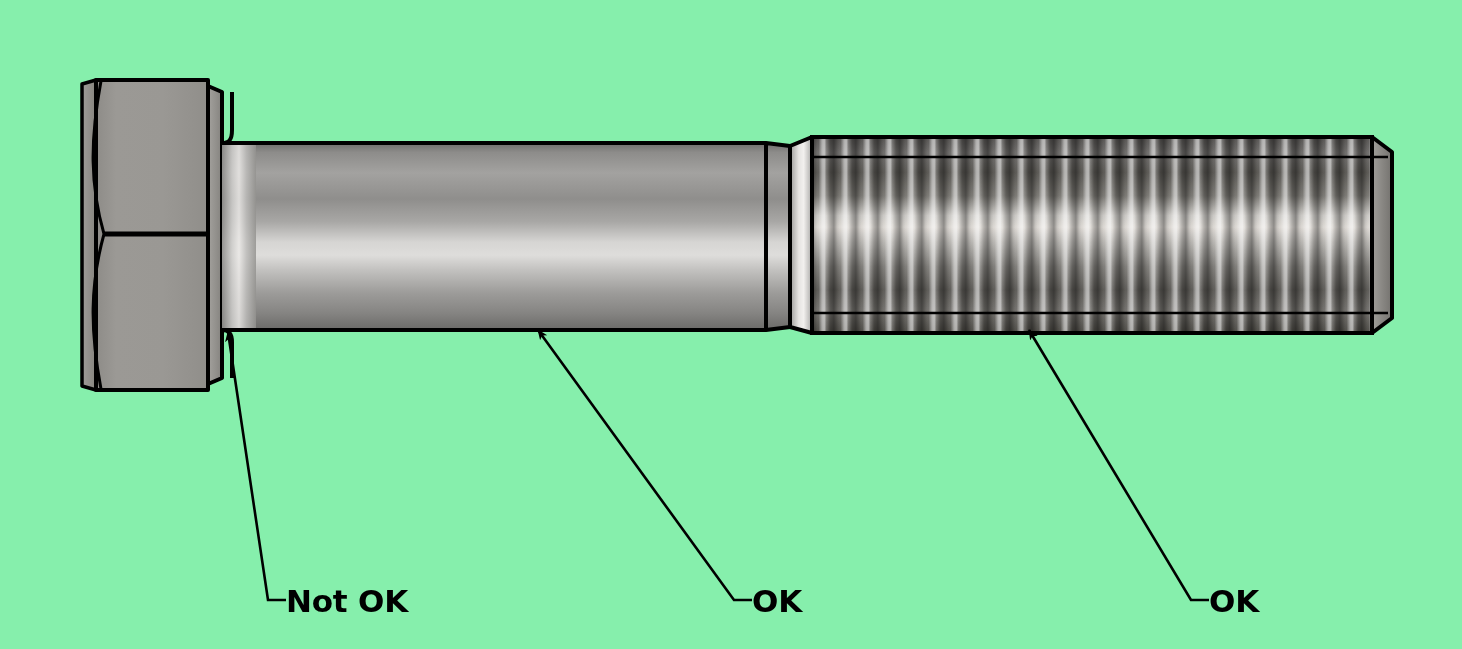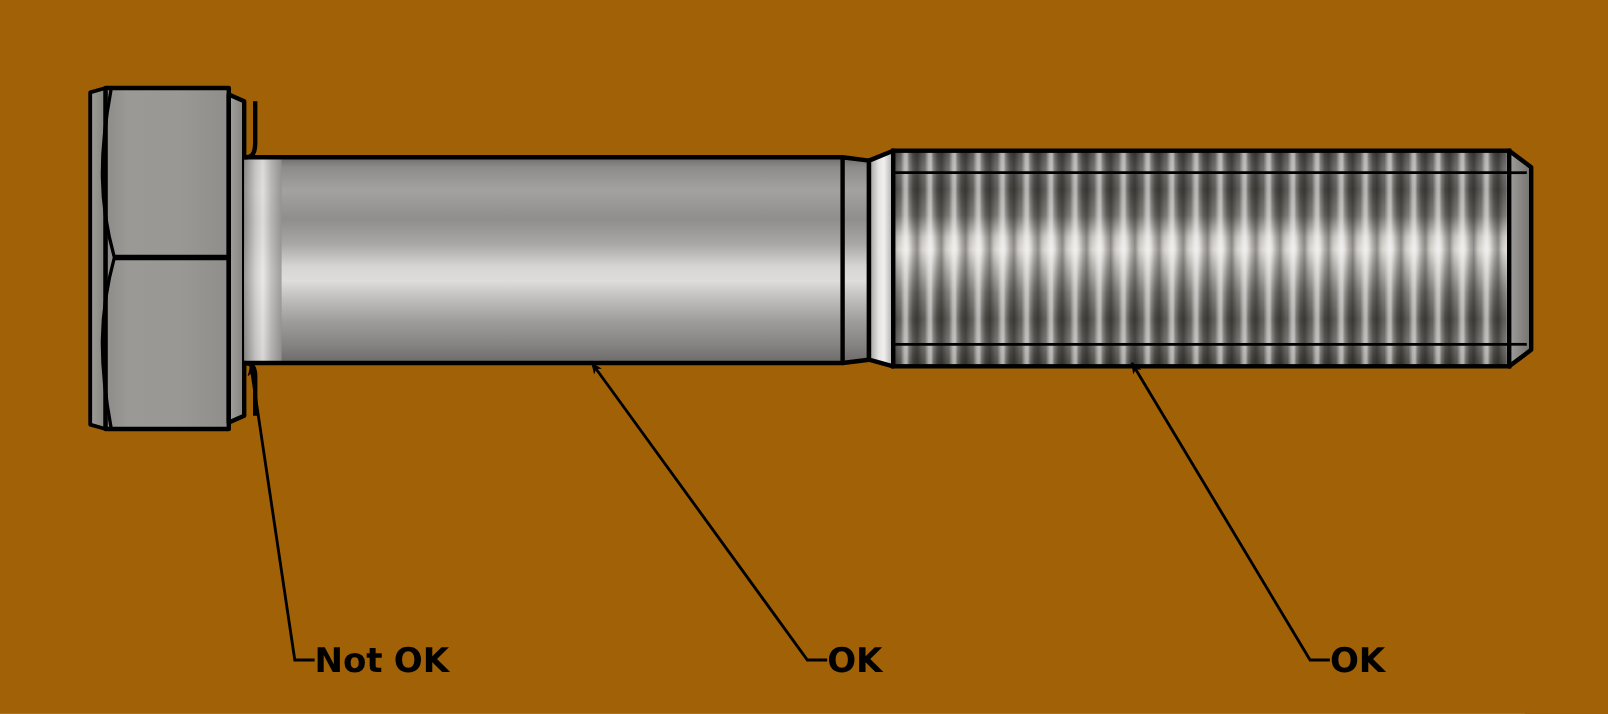--- a/index.html
+++ b/index.html
@@ -10,21 +10,21 @@
   body {
     width: 1462px;
     height: 649px;
     overflow: hidden;
     font-family: "DejaVu Sans", "Liberation Sans", sans-serif;
   }
   #stage {
     position: relative;
     width: 1462px;
     height: 649px;
-    background: #a16207;
+    background: #86efac;
   }
   #bolt-svg {
     position: absolute;
     left: 0;
     top: 0;
     width: 1462px;
     height: 649px;
     display: block;
   }
   .callout-label {

